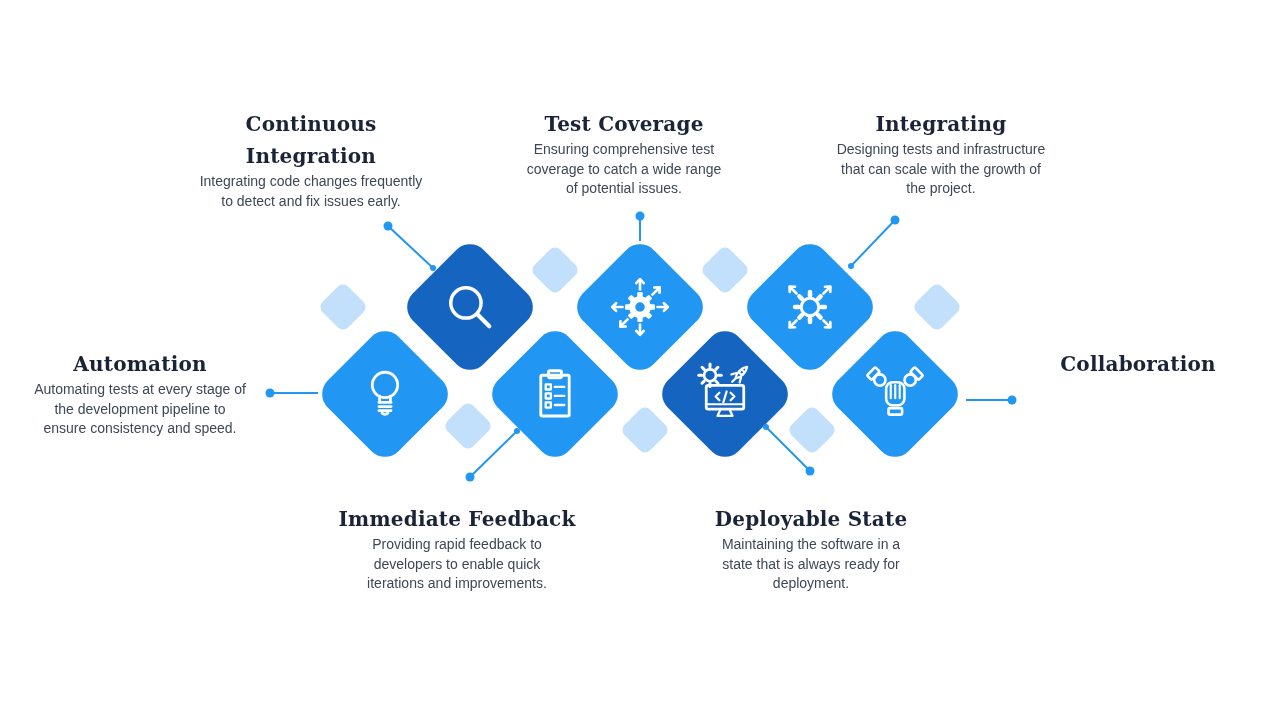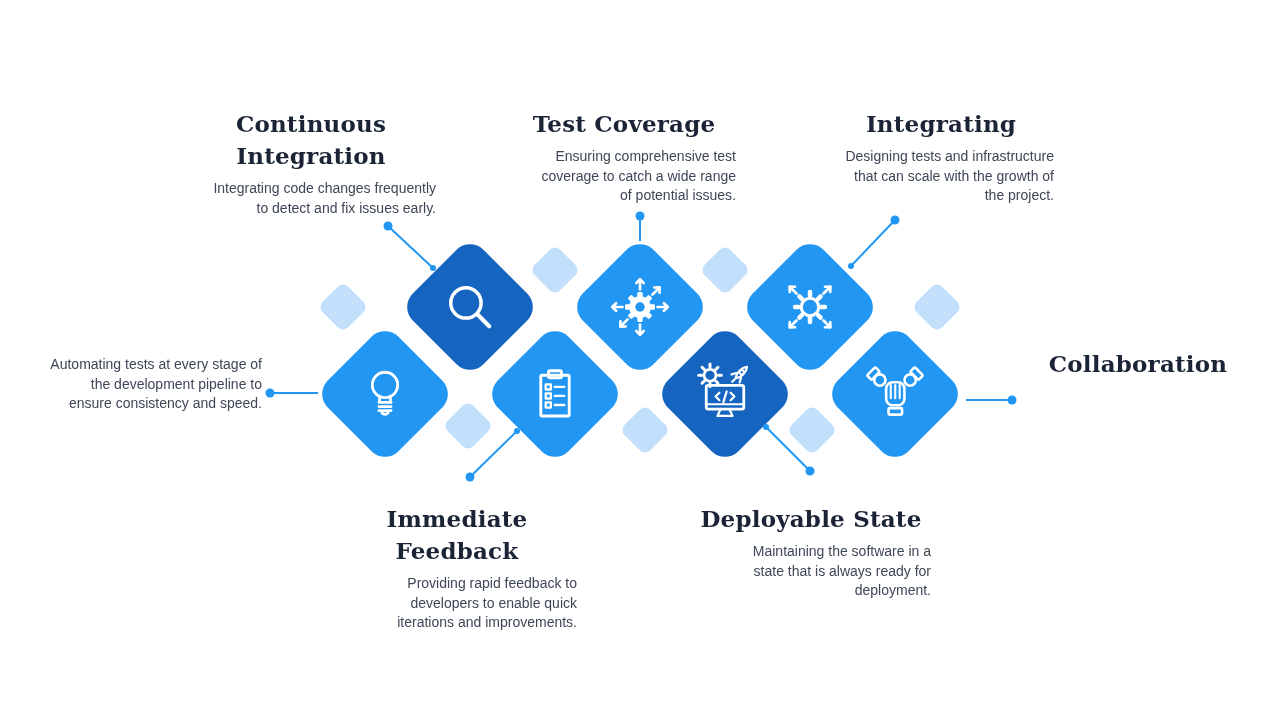--- a/index.html
+++ b/index.html
@@ -13,27 +13,26 @@
     --icon-color:#FFFFFF;
   }
   *{margin:0;padding:0;box-sizing:border-box;}
   html,body{width:1280px;height:720px;overflow:hidden;}
   body{background:var(--bg);font-family:"Liberation Sans",sans-serif;position:relative;}
   .stage{position:absolute;inset:0;width:1280px;height:720px;}
 
   .label{position:absolute;text-align:center;z-index:4;}
   .label .title{
     font-family:"DejaVu Serif","Liberation Serif",serif;
-    font-weight:700;font-size:23px;line-height:32px;color:var(--title-color);
+    font-weight:700;font-size:20px;line-height:32px;color:var(--title-color);
     letter-spacing:.2px;
   }
   .label .desc{
-    margin-top:7px;font-size:14px;line-height:19.5px;color:var(--body-color);
+    font-size:14px;line-height:19.5px;color:var(--body-color);
     white-space:pre-line;
-    text-align:right;
   }
 
   .diamond{
     position:absolute;width:100px;height:100px;border-radius:19px;
     transform:rotate(45deg);z-index:2;
   }
   .diamond.bright{background:var(--bright-blue);}
   .diamond.dark{background:var(--dark-blue);}
   .diamond .icon{
     position:absolute;inset:0;display:flex;align-items:center;justify-content:center;
@@ -281,20 +280,21 @@
   </div>
 
   <div class="label" style="left:828px;top:108px;width:226px">
     <div class="title">Integrating</div>
     <div class="desc">Designing tests and infrastructure
 that can scale with the growth of
 the project.</div>
   </div>
 
   <div class="label" style="left:18px;top:348px;width:244px">
+    <div class="title">Automation</div>
     <div class="desc">Automating tests at every stage of
 the development pipeline to
 ensure consistency and speed.</div>
   </div>
 
   <div class="label" style="left:1018px;top:348px;width:240px">
     <div class="title">Collaboration</div>
   </div>
 
   <div class="label" style="left:337px;top:503px;width:240px">

